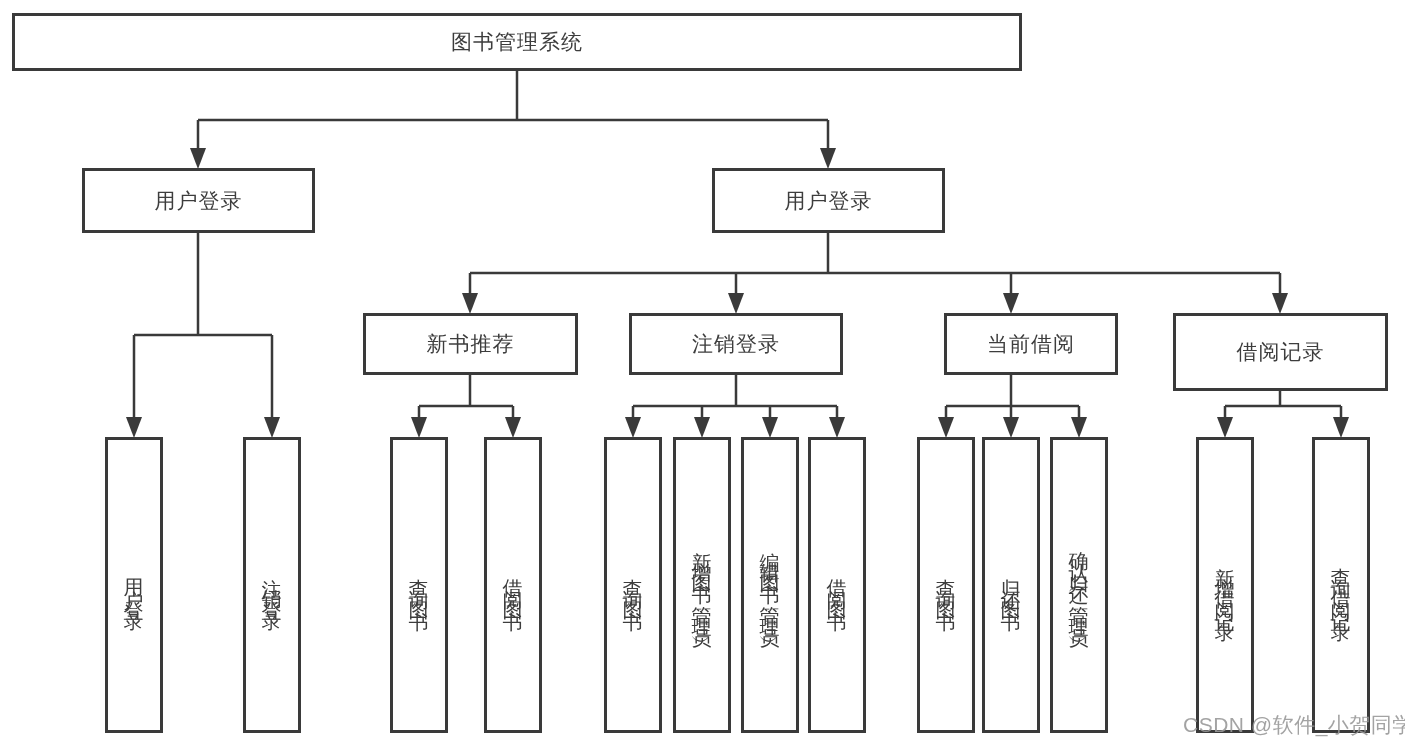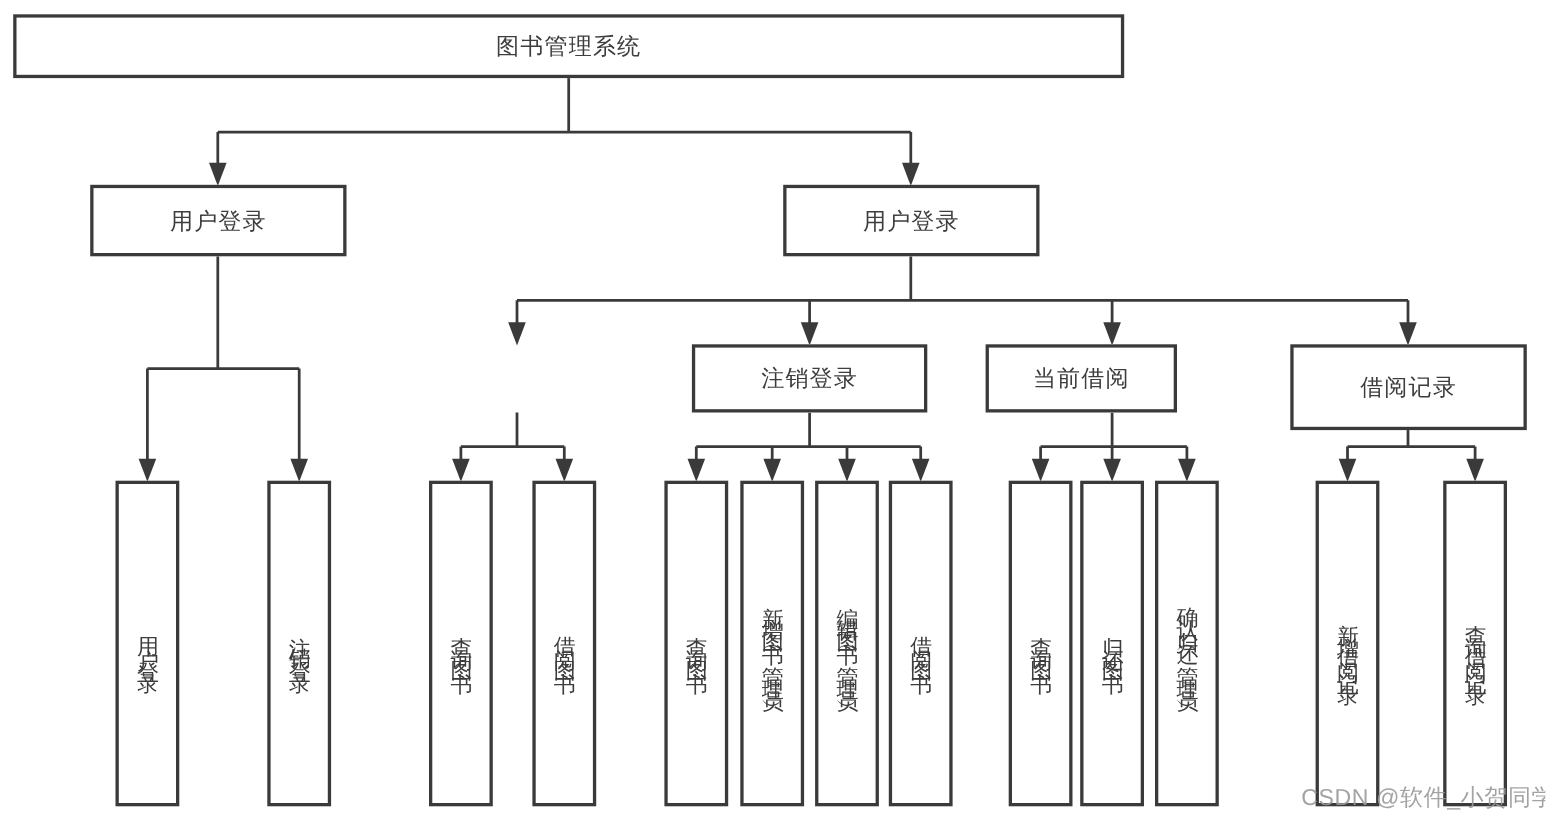--- a/index.html
+++ b/index.html
@@ -101,24 +101,27 @@
     <span class="hlabel">图书管理系统</span>
   </div>
 
   <div class="node" style="left:82px; top:168px; width:233px; height:65px">
     <span class="hlabel">用户登录</span>
   </div>
   <div class="node" style="left:712px; top:168px; width:233px; height:65px">
     <span class="hlabel">用户登录</span>
   </div>
 
+  <div class="node" style="left:363px; top:313px; width:215px; height:62px">
+    <span class="hlabel">新书推荐</span>
+  </div>
   <div class="node" style="left:629px; top:313px; width:214px; height:62px">
     <span class="hlabel">注销登录</span>
   </div>
-  <div class="node" style="left:896px; top:313px; width:174px; height:62px">
+  <div class="node" style="left:944px; top:313px; width:174px; height:62px">
     <span class="hlabel">当前借阅</span>
   </div>
   <div class="node" style="left:1173px; top:313px; width:215px; height:78px">
     <span class="hlabel">借阅记录</span>
   </div>
 
   <div class="node" style="left:105px; top:437px; width:58px; height:296px">
     <span class="vtext">用户登录</span>
   </div>
   <div class="node" style="left:243px; top:437px; width:58px; height:296px">

